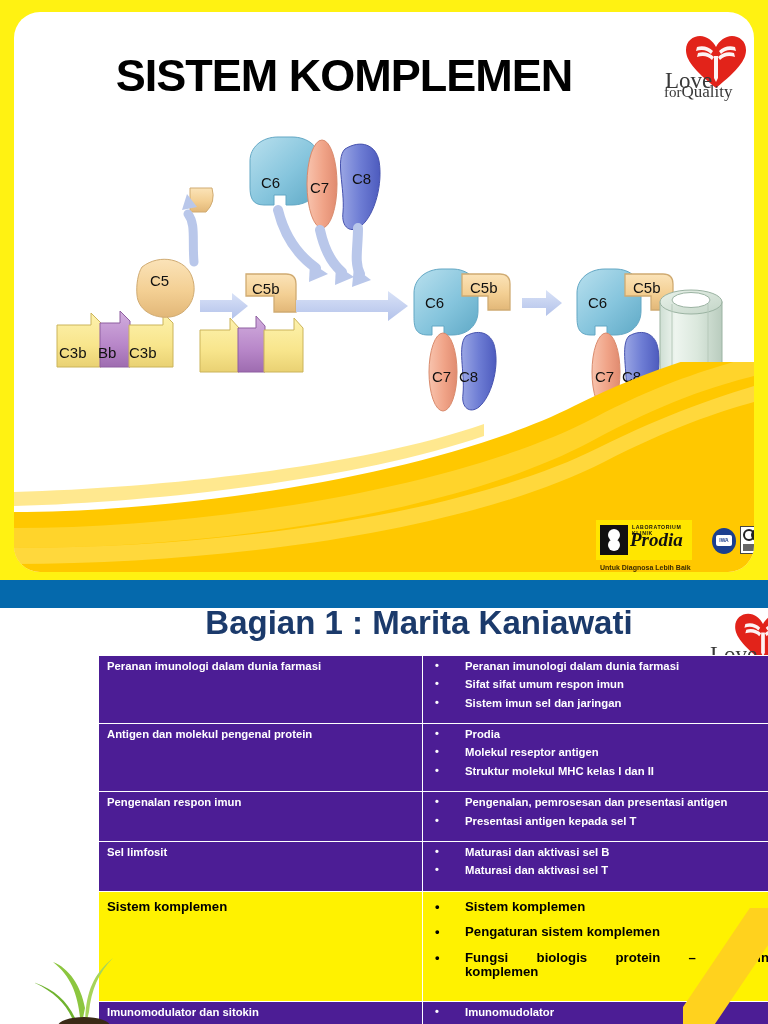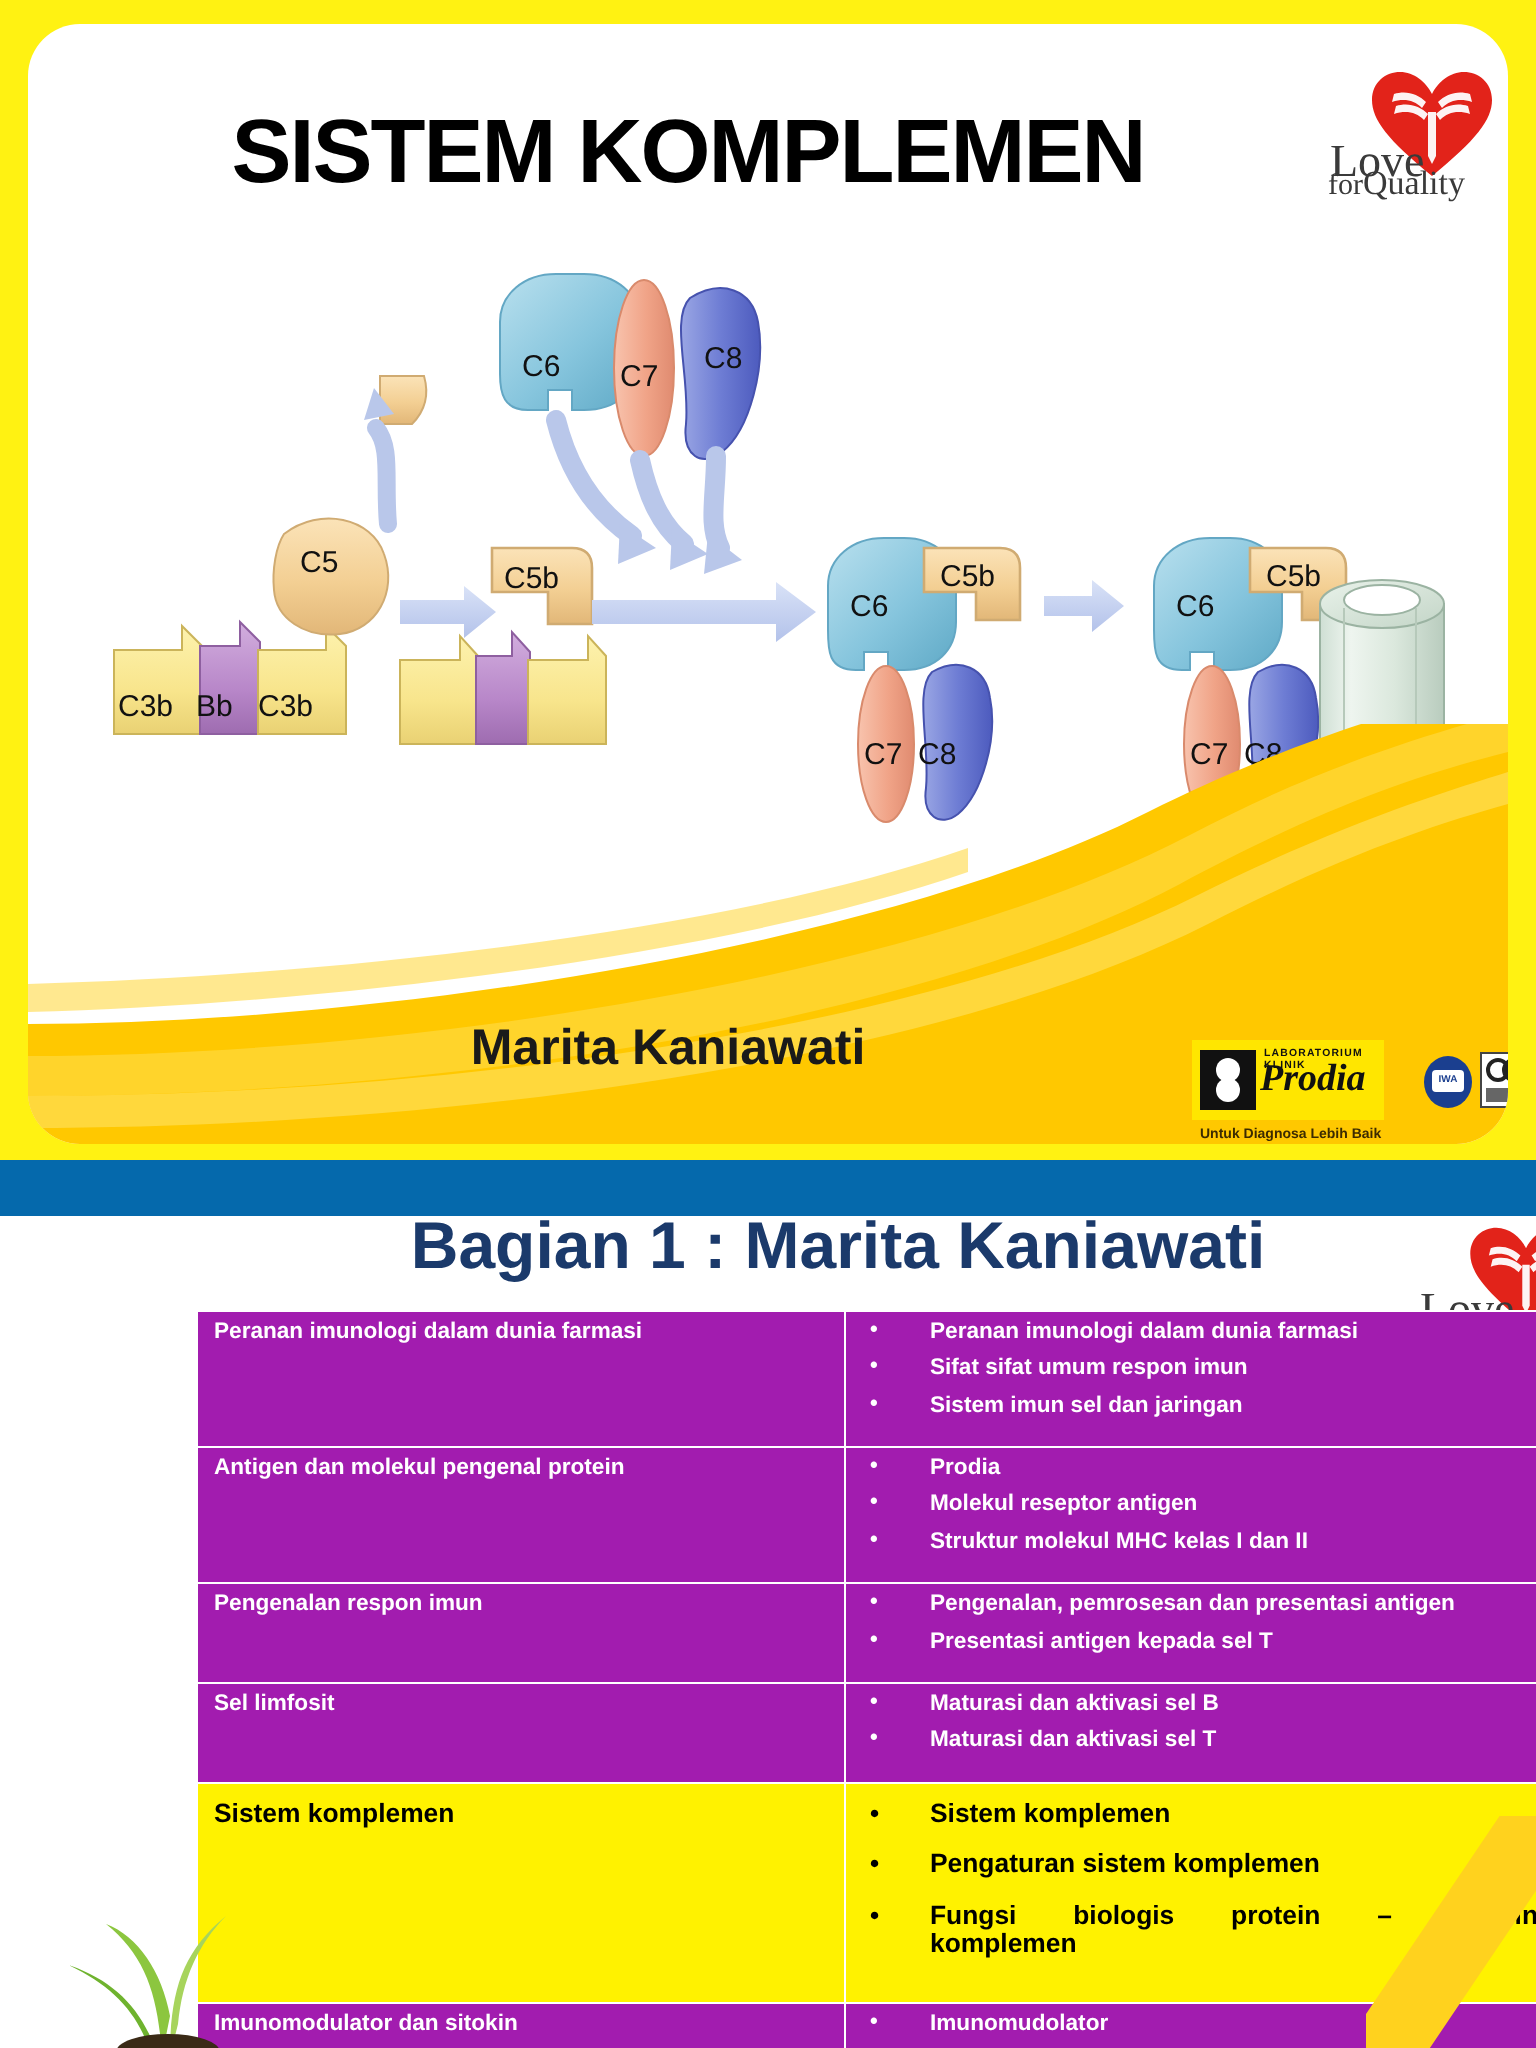--- a/index.html
+++ b/index.html
@@ -55,21 +55,21 @@
   
   #slide2{position:absolute;left:0;top:608px;width:768px;height:416px;background:#ffffff;overflow:hidden;margin-left:35px;}
   .slide2-title{position:absolute;left:0;top:-4px;width:768px;text-align:center;
       font-size:33px;font-weight:bold;color:#1B3A6B;letter-spacing:0px;}
   .ribbon{position:absolute;right:-30px;top:300px;width:150px;height:130px;overflow:hidden;}
   .ribbon b{position:absolute;display:block;width:36px;height:210px;background:#FFD21E;
       transform:rotate(34deg);left:30px;top:-45px;border-radius:3px;}
   .plant{position:absolute;left:-6px;bottom:-4px;width:120px;height:90px;}
 
   table.agenda{position:absolute;left:63px;top:47px;width:655px;border-collapse:collapse;table-layout:fixed;}
-  table.agenda td{vertical-align:top;background:#a21caf;color:#ffffff;
+  table.agenda td{vertical-align:top;background:#4c1d95;color:#ffffff;
       border:1.4px solid #ffffff;padding:5px 8px 7px 8px;
       font-size:11.3px;font-weight:bold;line-height:1.05;}
   table.agenda td.c1{width:307px;}
   table.agenda td.c2{width:348px;padding-left:0;}
   table.agenda tr.hl td{background:#FFF200;color:#000000;font-size:13.2px;padding-top:8px;padding-bottom:10px;}
   ul.b{list-style:none;margin:0;padding:0;}
   ul.b li{position:relative;padding-left:42px;margin:0 0 6.5px 0;}
   ul.b li:before{content:"\2022";position:absolute;left:12px;top:-1px;font-size:11px;}
   tr.hl ul.b li{margin-bottom:12px;}
   tr.hl ul.b li:before{font-size:13px;top:0px;}
@@ -238,21 +238,20 @@
 
     <div class="swoosh-wrap">
       <svg width="740" height="210" viewBox="0 0 740 210">
         <path d="M0 150 C180 150 430 110 560 44 C640 4 700 -10 740 -22 V210 H0 Z" fill="#FFC800"></path>
         <path d="M0 166 C200 166 450 124 580 56 C652 18 706 4 740 -6 V14 C700 24 650 40 576 80 C444 150 206 186 0 186 Z" fill="#FFD633" opacity="0.85"></path>
         <path d="M0 186 C210 186 452 152 584 86 C656 50 708 34 740 24 V40 C704 50 656 66 590 100 C456 168 214 202 0 202 Z" fill="#FFDE55" opacity="0.7"></path>
         <path d="M0 130 C150 126 350 104 470 62 V74 C348 116 150 140 0 144 Z" fill="#FFD633" opacity="0.55"></path>
       </svg>
     </div>
 
-    <div class="slide1-author">Marita Kaniawati</div>
 
     <div class="prodia">
       <div class="prodia-box">
         <div class="prodia-ico"></div>
         <div class="prodia-lab">LABORATORIUM KLINIK</div>
         <div class="prodia-name">Prodia</div>
       </div>
       <div class="prodia-tag">Untuk Diagnosa Lebih Baik</div>
       <div class="cert cert1">
           <i>IWA</i>

